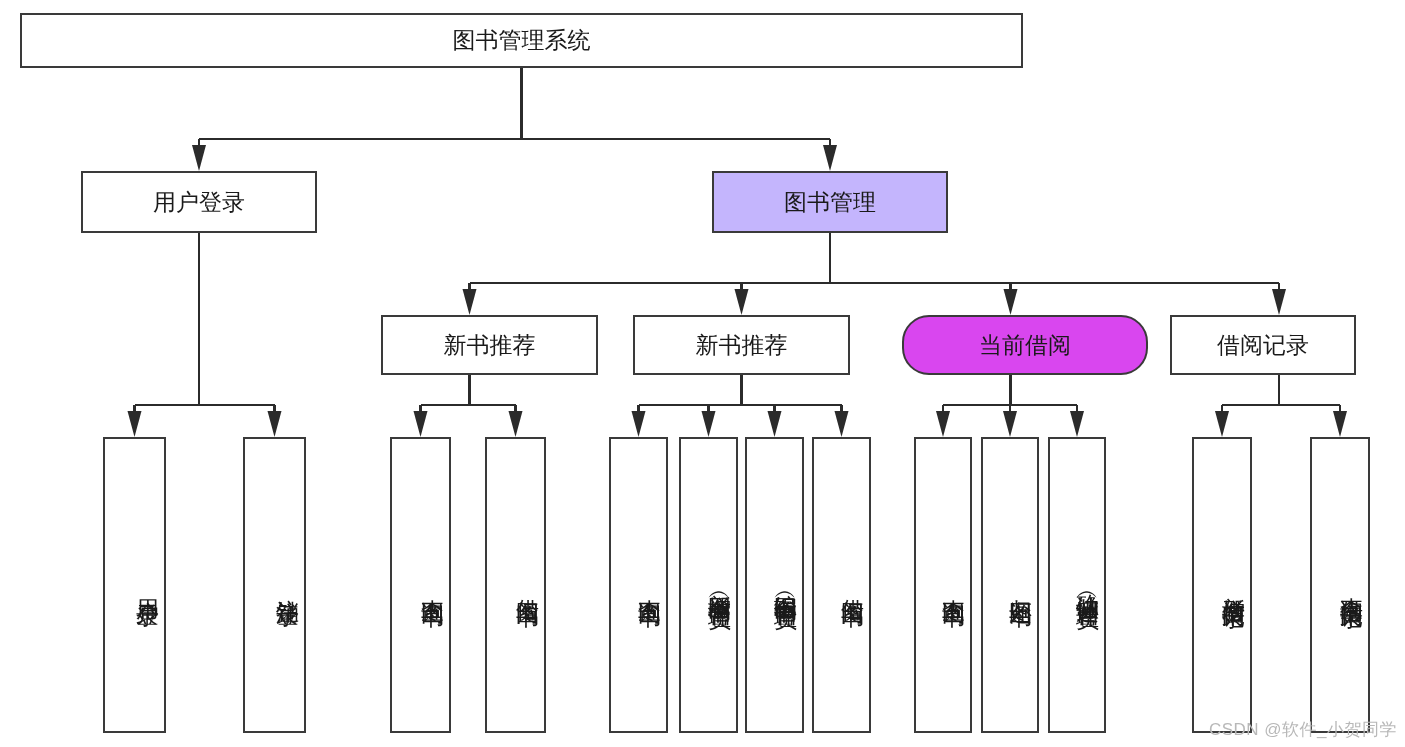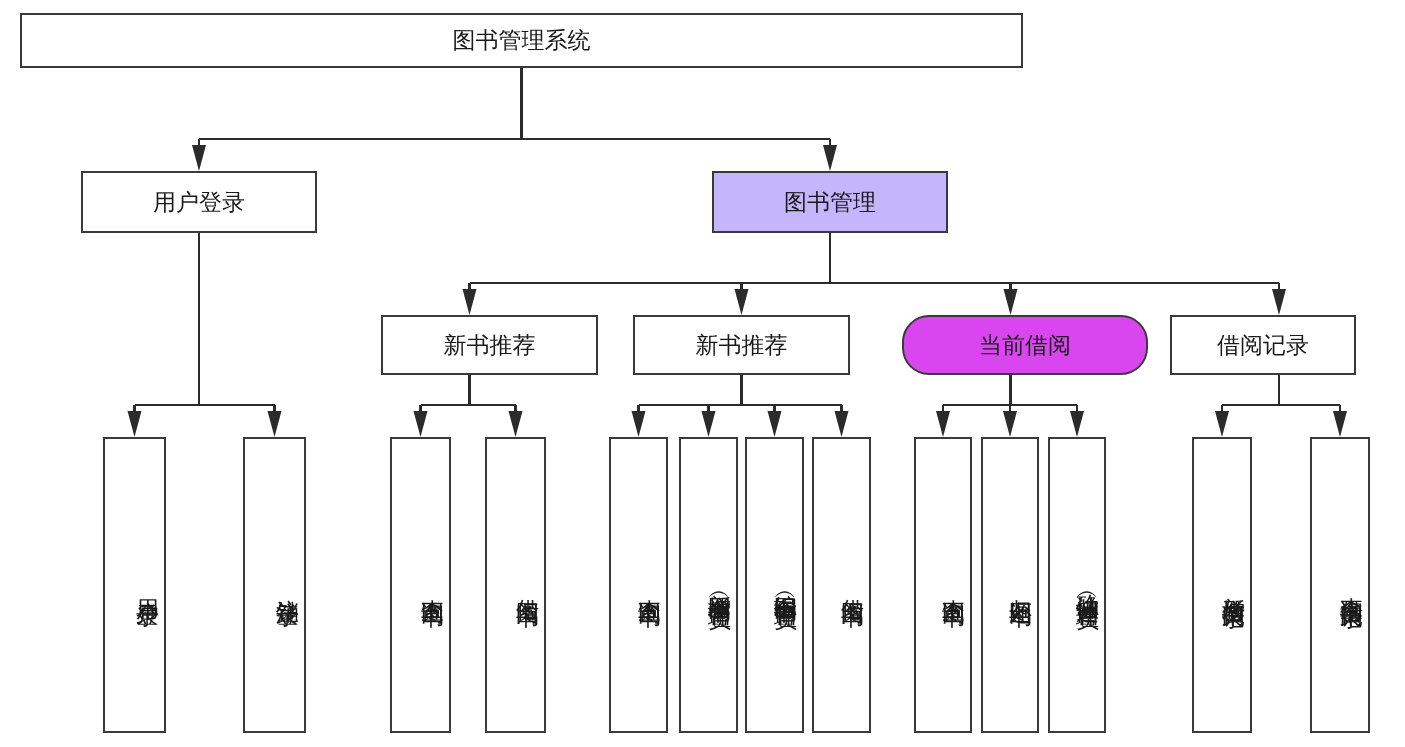--- a/index.html
+++ b/index.html
@@ -181,14 +181,15 @@
         <span>确认归还（管理员）</span>
       </div>
       <div class="node vertical level-leaf" style="left: 1192px; top: 437px; width: 60px; height: 296px; border-color: rgb(58, 58, 58); background: rgb(255, 255, 255); color: rgb(26, 26, 26);">
         <span>新增借阅记录</span>
       </div>
       <div class="node vertical level-leaf" style="left: 1310px; top: 437px; width: 60px; height: 296px; border-color: rgb(58, 58, 58); background: rgb(255, 255, 255); color: rgb(26, 26, 26);">
         <span>查询借阅记录</span>
       </div>
     </div>
 
+  <div id="watermark">CSDN @软件_小贺同学</div>
 
 </div>
 
 </body></html>

